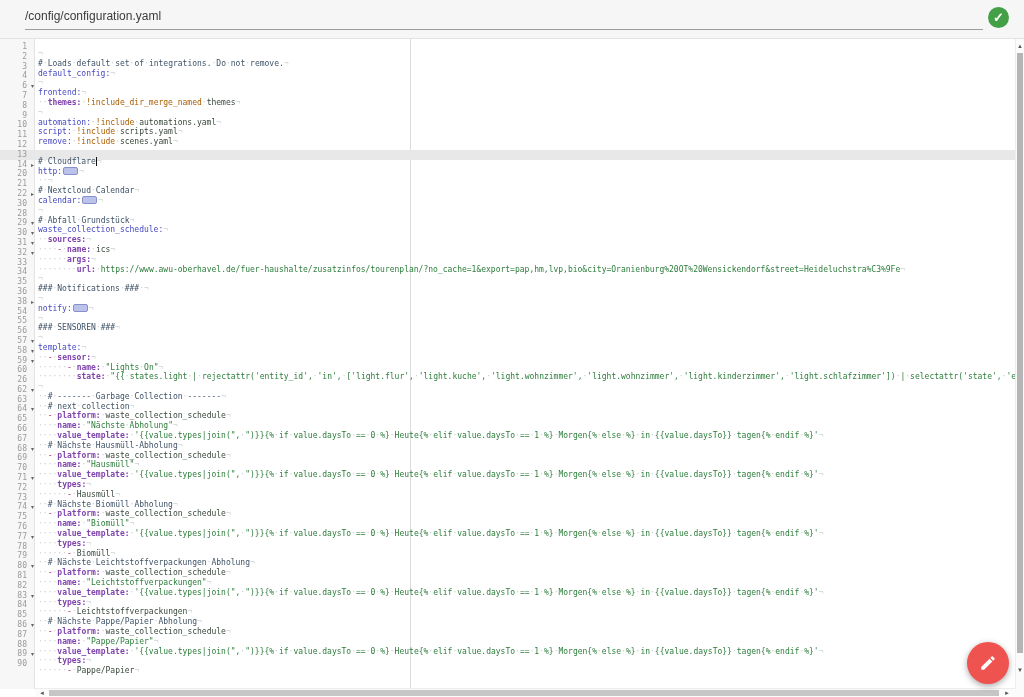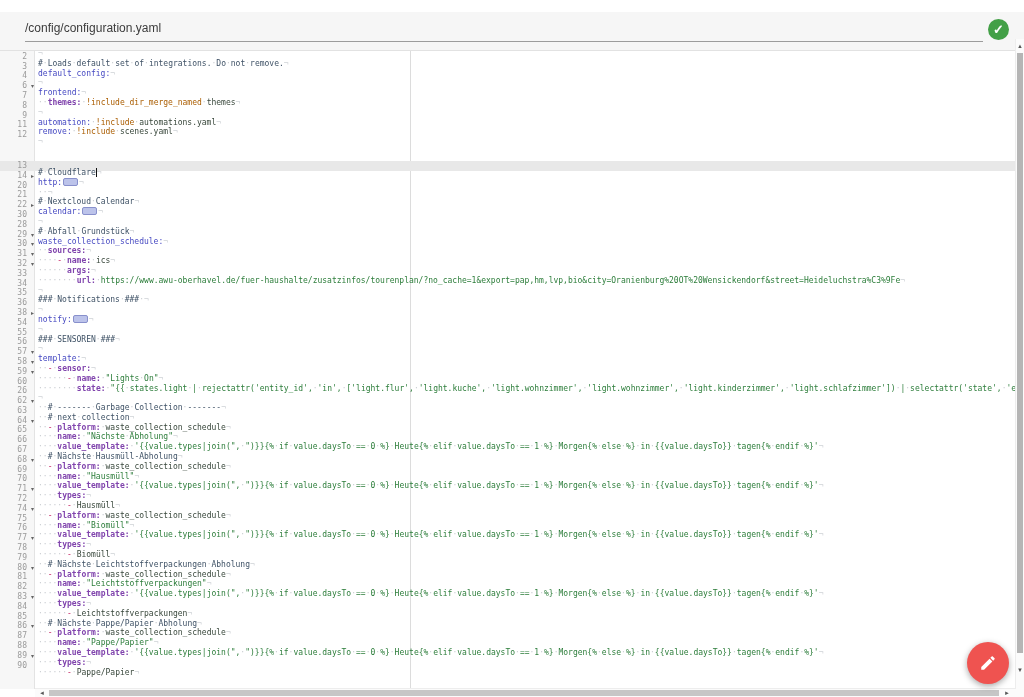--- a/index.html
+++ b/index.html
@@ -1,32 +1,32 @@
 <!DOCTYPE html>
 <html><head>
 <meta charset="utf-8">
 <style>
   html,body{margin:0;padding:0;}
   body{
     width:1024px;height:697px;overflow:hidden;position:relative;
     background:#ffffff;font-family:"Liberation Sans",sans-serif;
   }
   
-  .topbar{position:absolute;top:12px;left:0;width:1024px;height:38px;background:#f6f6f6;border-bottom:1px solid #e2e2e2;z-index:5;}
+  .topbar{position:absolute;top:0;left:0;width:1024px;height:38px;background:#f6f6f6;border-bottom:1px solid #e2e2e2;z-index:5;}
   .filename{position:absolute;left:25px;top:9px;font-size:12px;color:#3c3c3c;white-space:nowrap;}
   .field-underline{position:absolute;left:25px;top:29px;width:958px;height:1px;background:#9c9c9c;}
   .status-check{position:absolute;right:15px;top:7px;width:21px;height:21px;border-radius:50%;
     background:#43a047;color:#fff;font-size:13px;line-height:21px;text-align:center;font-weight:bold;}
   
   .editor{position:absolute;top:39px;left:0;width:1016px;height:650px;background:#fff;overflow:hidden;}
   .gutter-bg{position:absolute;left:0;top:0;bottom:0;width:34px;background:#f7f7f7;border-right:1px solid #e3e3e3;}
   .ruler{position:absolute;left:410px;top:0;bottom:0;width:1px;background:#dcdcdc;}
   .lines{position:absolute;top:3px;left:0;right:0;}
   .line{height:9.8px;white-space:nowrap;position:relative;}
-  .line.active{background:#e8e8e8;margin-top:21px;}
+  .line.active{background:#e8e8e8;}
   .ln{display:inline-block;width:27px;text-align:right;color:#9a9a9a;
       font:8px/9.8px "DejaVu Sans Mono",monospace;vertical-align:top;}
   .fold{display:inline-block;width:11px;text-align:center;color:#666;
       font:6px/9.8px "DejaVu Sans",sans-serif;vertical-align:top;cursor:pointer;}
   .code-seg{font:8px/9.8px "DejaVu Sans Mono",monospace;}
   .sg-c{color:#3f5266;}   
   .sg-k{color:#4649c2;}   
   .sg-k2{color:#8044ad;font-weight:bold;}  
   .sg-d{color:#c2185b;}   
   .sg-t{color:#aa5d00;}   
@@ -69,20 +69,21 @@
   <div class="ruler"></div>
   <div class="lines" id="lines">
       <div class="line"><span class="ln">1</span><span class="fold"></span><span class="eol">¬</span></div>
       <div class="line"><span class="ln">2</span><span class="fold"></span><span class="code-seg sg-c">#<span class="ws">·</span>Loads<span class="ws">·</span>default<span class="ws">·</span>set<span class="ws">·</span>of<span class="ws">·</span>integrations.<span class="ws">·</span>Do<span class="ws">·</span>not<span class="ws">·</span>remove.</span><span class="eol">¬</span></div>
       <div class="line"><span class="ln">3</span><span class="fold"></span><span class="code-seg sg-k">default_config:</span><span class="eol">¬</span></div>
       <div class="line"><span class="ln">4</span><span class="fold"></span><span class="eol">¬</span></div>
       <div class="line"><span class="ln">6</span><span class="fold">▾</span><span class="code-seg sg-k">frontend:</span><span class="eol">¬</span></div>
       <div class="line"><span class="ln">7</span><span class="fold"></span><span class="code-seg sg-p"><span class="ws">·</span><span class="ws">·</span></span><span class="code-seg sg-k2">themes:</span><span class="code-seg sg-p"><span class="ws">·</span></span><span class="code-seg sg-t">!include_dir_merge_named</span><span class="code-seg sg-p"><span class="ws">·</span></span><span class="code-seg sg-v">themes</span><span class="eol">¬</span></div>
       <div class="line"><span class="ln">8</span><span class="fold"></span><span class="eol">¬</span></div>
       <div class="line"><span class="ln">9</span><span class="fold"></span><span class="code-seg sg-k">automation:</span><span class="code-seg sg-p"><span class="ws">·</span></span><span class="code-seg sg-t">!include</span><span class="code-seg sg-p"><span class="ws">·</span></span><span class="code-seg sg-v">automations.yaml</span><span class="eol">¬</span></div>
+      <div class="line"><span class="ln">10</span><span class="fold"></span><span class="code-seg sg-k">script:</span><span class="code-seg sg-p"><span class="ws">·</span></span><span class="code-seg sg-t">!include</span><span class="code-seg sg-p"><span class="ws">·</span></span><span class="code-seg sg-v">scripts.yaml</span><span class="eol">¬</span></div>
       <div class="line"><span class="ln">11</span><span class="fold"></span><span class="code-seg sg-k">remove:</span><span class="code-seg sg-p"><span class="ws">·</span></span><span class="code-seg sg-t">!include</span><span class="code-seg sg-p"><span class="ws">·</span></span><span class="code-seg sg-v">scenes.yaml</span><span class="eol">¬</span></div>
       <div class="line"><span class="ln">12</span><span class="fold"></span><span class="eol">¬</span></div>
       <div class="line active"><span class="ln">13</span><span class="fold"></span><span class="code-seg sg-c">#<span class="ws">·</span>Cloudflare</span><span class="cursor"></span><span class="eol">¬</span></div>
       <div class="line"><span class="ln">14</span><span class="fold">▸</span><span class="code-seg sg-k">http:</span><span class="widget"></span><span class="eol">¬</span></div>
       <div class="line"><span class="ln">20</span><span class="fold"></span><span class="code-seg sg-p"><span class="ws">·</span><span class="ws">·</span></span><span class="eol">¬</span></div>
       <div class="line"><span class="ln">21</span><span class="fold"></span><span class="code-seg sg-c">#<span class="ws">·</span>Nextcloud<span class="ws">·</span>Calendar</span><span class="eol">¬</span></div>
       <div class="line"><span class="ln">22</span><span class="fold">▸</span><span class="code-seg sg-k">calendar:</span><span class="widget"></span><span class="eol">¬</span></div>
       <div class="line"><span class="ln">30</span><span class="fold"></span><span class="eol">¬</span></div>
       <div class="line"><span class="ln">28</span><span class="fold"></span><span class="code-seg sg-c">#<span class="ws">·</span>Abfall<span class="ws">·</span>Grundstück</span><span class="eol">¬</span></div>
       <div class="line"><span class="ln">29</span><span class="fold">▾</span><span class="code-seg sg-k">waste_collection_schedule:</span><span class="eol">¬</span></div>
@@ -106,20 +107,21 @@
       <div class="line"><span class="ln">63</span><span class="fold"></span><span class="code-seg sg-p"><span class="ws">·</span><span class="ws">·</span></span><span class="code-seg sg-c">#<span class="ws">·</span>next<span class="ws">·</span>collection</span><span class="eol">¬</span></div>
       <div class="line"><span class="ln">64</span><span class="fold">▾</span><span class="code-seg sg-p"><span class="ws">·</span><span class="ws">·</span></span><span class="code-seg sg-d">-</span><span class="code-seg sg-p"><span class="ws">·</span></span><span class="code-seg sg-k2">platform:</span><span class="code-seg sg-p"><span class="ws">·</span></span><span class="code-seg sg-v">waste_collection_schedule</span><span class="eol">¬</span></div>
       <div class="line"><span class="ln">65</span><span class="fold"></span><span class="code-seg sg-p"><span class="ws">·</span><span class="ws">·</span><span class="ws">·</span><span class="ws">·</span></span><span class="code-seg sg-k2">name:</span><span class="code-seg sg-p"><span class="ws">·</span></span><span class="code-seg sg-s">"Nächste<span class="ws">·</span>Abholung"</span><span class="eol">¬</span></div>
       <div class="line"><span class="ln">66</span><span class="fold"></span><span class="code-seg sg-p"><span class="ws">·</span><span class="ws">·</span><span class="ws">·</span><span class="ws">·</span></span><span class="code-seg sg-k2">value_template:</span><span class="code-seg sg-p"><span class="ws">·</span></span><span class="code-seg sg-s">'{{value.types|join(",<span class="ws">·</span>")}}{%<span class="ws">·</span>if<span class="ws">·</span>value.daysTo<span class="ws">·</span>==<span class="ws">·</span>0<span class="ws">·</span>%}<span class="ws">·</span>Heute{%<span class="ws">·</span>elif<span class="ws">·</span>value.daysTo<span class="ws">·</span>==<span class="ws">·</span>1<span class="ws">·</span>%}<span class="ws">·</span>Morgen{%<span class="ws">·</span>else<span class="ws">·</span>%}<span class="ws">·</span>in<span class="ws">·</span>{{value.daysTo}}<span class="ws">·</span>tagen{%<span class="ws">·</span>endif<span class="ws">·</span>%}'</span><span class="eol">¬</span></div>
       <div class="line"><span class="ln">67</span><span class="fold"></span><span class="code-seg sg-p"><span class="ws">·</span><span class="ws">·</span></span><span class="code-seg sg-c">#<span class="ws">·</span>Nächste<span class="ws">·</span>Hausmüll-Abholung</span><span class="eol">¬</span></div>
       <div class="line"><span class="ln">68</span><span class="fold">▾</span><span class="code-seg sg-p"><span class="ws">·</span><span class="ws">·</span></span><span class="code-seg sg-d">-</span><span class="code-seg sg-p"><span class="ws">·</span></span><span class="code-seg sg-k2">platform:</span><span class="code-seg sg-p"><span class="ws">·</span></span><span class="code-seg sg-v">waste_collection_schedule</span><span class="eol">¬</span></div>
       <div class="line"><span class="ln">69</span><span class="fold"></span><span class="code-seg sg-p"><span class="ws">·</span><span class="ws">·</span><span class="ws">·</span><span class="ws">·</span></span><span class="code-seg sg-k2">name:</span><span class="code-seg sg-p"><span class="ws">·</span></span><span class="code-seg sg-s">"Hausmüll"</span><span class="eol">¬</span></div>
       <div class="line"><span class="ln">70</span><span class="fold"></span><span class="code-seg sg-p"><span class="ws">·</span><span class="ws">·</span><span class="ws">·</span><span class="ws">·</span></span><span class="code-seg sg-k2">value_template:</span><span class="code-seg sg-p"><span class="ws">·</span></span><span class="code-seg sg-s">'{{value.types|join(",<span class="ws">·</span>")}}{%<span class="ws">·</span>if<span class="ws">·</span>value.daysTo<span class="ws">·</span>==<span class="ws">·</span>0<span class="ws">·</span>%}<span class="ws">·</span>Heute{%<span class="ws">·</span>elif<span class="ws">·</span>value.daysTo<span class="ws">·</span>==<span class="ws">·</span>1<span class="ws">·</span>%}<span class="ws">·</span>Morgen{%<span class="ws">·</span>else<span class="ws">·</span>%}<span class="ws">·</span>in<span class="ws">·</span>{{value.daysTo}}<span class="ws">·</span>tagen{%<span class="ws">·</span>endif<span class="ws">·</span>%}'</span><span class="eol">¬</span></div>
       <div class="line"><span class="ln">71</span><span class="fold">▾</span><span class="code-seg sg-p"><span class="ws">·</span><span class="ws">·</span><span class="ws">·</span><span class="ws">·</span></span><span class="code-seg sg-k2">types:</span><span class="eol">¬</span></div>
       <div class="line"><span class="ln">72</span><span class="fold"></span><span class="code-seg sg-p"><span class="ws">·</span><span class="ws">·</span><span class="ws">·</span><span class="ws">·</span><span class="ws">·</span><span class="ws">·</span></span><span class="code-seg sg-d">-</span><span class="code-seg sg-p"><span class="ws">·</span></span><span class="code-seg sg-v">Hausmüll</span><span class="eol">¬</span></div>
+      <div class="line"><span class="ln">73</span><span class="fold"></span><span class="code-seg sg-p"><span class="ws">·</span><span class="ws">·</span></span><span class="code-seg sg-c">#<span class="ws">·</span>Nächste<span class="ws">·</span>Biomüll<span class="ws">·</span>Abholung</span><span class="eol">¬</span></div>
       <div class="line"><span class="ln">74</span><span class="fold">▾</span><span class="code-seg sg-p"><span class="ws">·</span><span class="ws">·</span></span><span class="code-seg sg-d">-</span><span class="code-seg sg-p"><span class="ws">·</span></span><span class="code-seg sg-k2">platform:</span><span class="code-seg sg-p"><span class="ws">·</span></span><span class="code-seg sg-v">waste_collection_schedule</span><span class="eol">¬</span></div>
       <div class="line"><span class="ln">75</span><span class="fold"></span><span class="code-seg sg-p"><span class="ws">·</span><span class="ws">·</span><span class="ws">·</span><span class="ws">·</span></span><span class="code-seg sg-k2">name:</span><span class="code-seg sg-p"><span class="ws">·</span></span><span class="code-seg sg-s">"Biomüll"</span><span class="eol">¬</span></div>
       <div class="line"><span class="ln">76</span><span class="fold"></span><span class="code-seg sg-p"><span class="ws">·</span><span class="ws">·</span><span class="ws">·</span><span class="ws">·</span></span><span class="code-seg sg-k2">value_template:</span><span class="code-seg sg-p"><span class="ws">·</span></span><span class="code-seg sg-s">'{{value.types|join(",<span class="ws">·</span>")}}{%<span class="ws">·</span>if<span class="ws">·</span>value.daysTo<span class="ws">·</span>==<span class="ws">·</span>0<span class="ws">·</span>%}<span class="ws">·</span>Heute{%<span class="ws">·</span>elif<span class="ws">·</span>value.daysTo<span class="ws">·</span>==<span class="ws">·</span>1<span class="ws">·</span>%}<span class="ws">·</span>Morgen{%<span class="ws">·</span>else<span class="ws">·</span>%}<span class="ws">·</span>in<span class="ws">·</span>{{value.daysTo}}<span class="ws">·</span>tagen{%<span class="ws">·</span>endif<span class="ws">·</span>%}'</span><span class="eol">¬</span></div>
       <div class="line"><span class="ln">77</span><span class="fold">▾</span><span class="code-seg sg-p"><span class="ws">·</span><span class="ws">·</span><span class="ws">·</span><span class="ws">·</span></span><span class="code-seg sg-k2">types:</span><span class="eol">¬</span></div>
       <div class="line"><span class="ln">78</span><span class="fold"></span><span class="code-seg sg-p"><span class="ws">·</span><span class="ws">·</span><span class="ws">·</span><span class="ws">·</span><span class="ws">·</span><span class="ws">·</span></span><span class="code-seg sg-d">-</span><span class="code-seg sg-p"><span class="ws">·</span></span><span class="code-seg sg-v">Biomüll</span><span class="eol">¬</span></div>
       <div class="line"><span class="ln">79</span><span class="fold"></span><span class="code-seg sg-p"><span class="ws">·</span><span class="ws">·</span></span><span class="code-seg sg-c">#<span class="ws">·</span>Nächste<span class="ws">·</span>Leichtstoffverpackungen<span class="ws">·</span>Abholung</span><span class="eol">¬</span></div>
       <div class="line"><span class="ln">80</span><span class="fold">▾</span><span class="code-seg sg-p"><span class="ws">·</span><span class="ws">·</span></span><span class="code-seg sg-d">-</span><span class="code-seg sg-p"><span class="ws">·</span></span><span class="code-seg sg-k2">platform:</span><span class="code-seg sg-p"><span class="ws">·</span></span><span class="code-seg sg-v">waste_collection_schedule</span><span class="eol">¬</span></div>
       <div class="line"><span class="ln">81</span><span class="fold"></span><span class="code-seg sg-p"><span class="ws">·</span><span class="ws">·</span><span class="ws">·</span><span class="ws">·</span></span><span class="code-seg sg-k2">name:</span><span class="code-seg sg-p"><span class="ws">·</span></span><span class="code-seg sg-s">"Leichtstoffverpackungen"</span><span class="eol">¬</span></div>
       <div class="line"><span class="ln">82</span><span class="fold"></span><span class="code-seg sg-p"><span class="ws">·</span><span class="ws">·</span><span class="ws">·</span><span class="ws">·</span></span><span class="code-seg sg-k2">value_template:</span><span class="code-seg sg-p"><span class="ws">·</span></span><span class="code-seg sg-s">'{{value.types|join(",<span class="ws">·</span>")}}{%<span class="ws">·</span>if<span class="ws">·</span>value.daysTo<span class="ws">·</span>==<span class="ws">·</span>0<span class="ws">·</span>%}<span class="ws">·</span>Heute{%<span class="ws">·</span>elif<span class="ws">·</span>value.daysTo<span class="ws">·</span>==<span class="ws">·</span>1<span class="ws">·</span>%}<span class="ws">·</span>Morgen{%<span class="ws">·</span>else<span class="ws">·</span>%}<span class="ws">·</span>in<span class="ws">·</span>{{value.daysTo}}<span class="ws">·</span>tagen{%<span class="ws">·</span>endif<span class="ws">·</span>%}'</span><span class="eol">¬</span></div>
       <div class="line"><span class="ln">83</span><span class="fold">▾</span><span class="code-seg sg-p"><span class="ws">·</span><span class="ws">·</span><span class="ws">·</span><span class="ws">·</span></span><span class="code-seg sg-k2">types:</span><span class="eol">¬</span></div>

